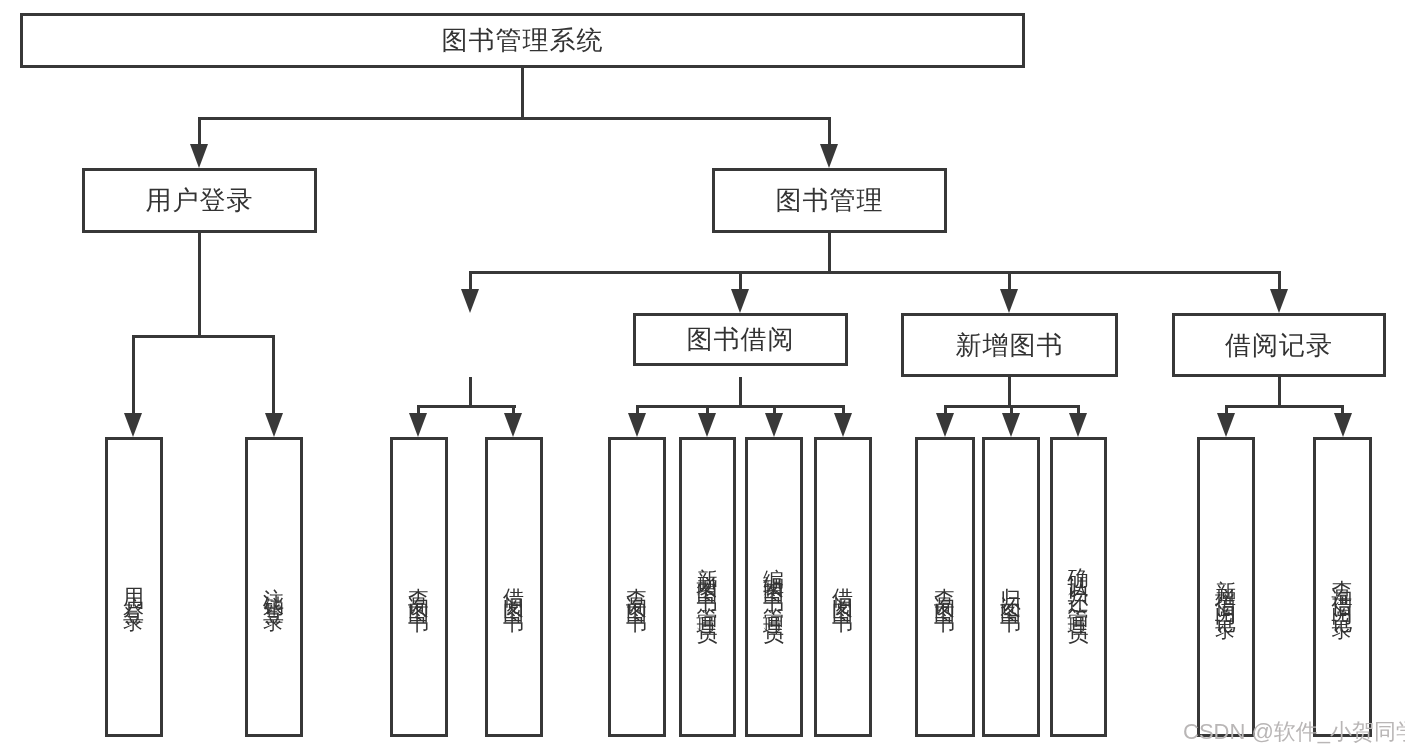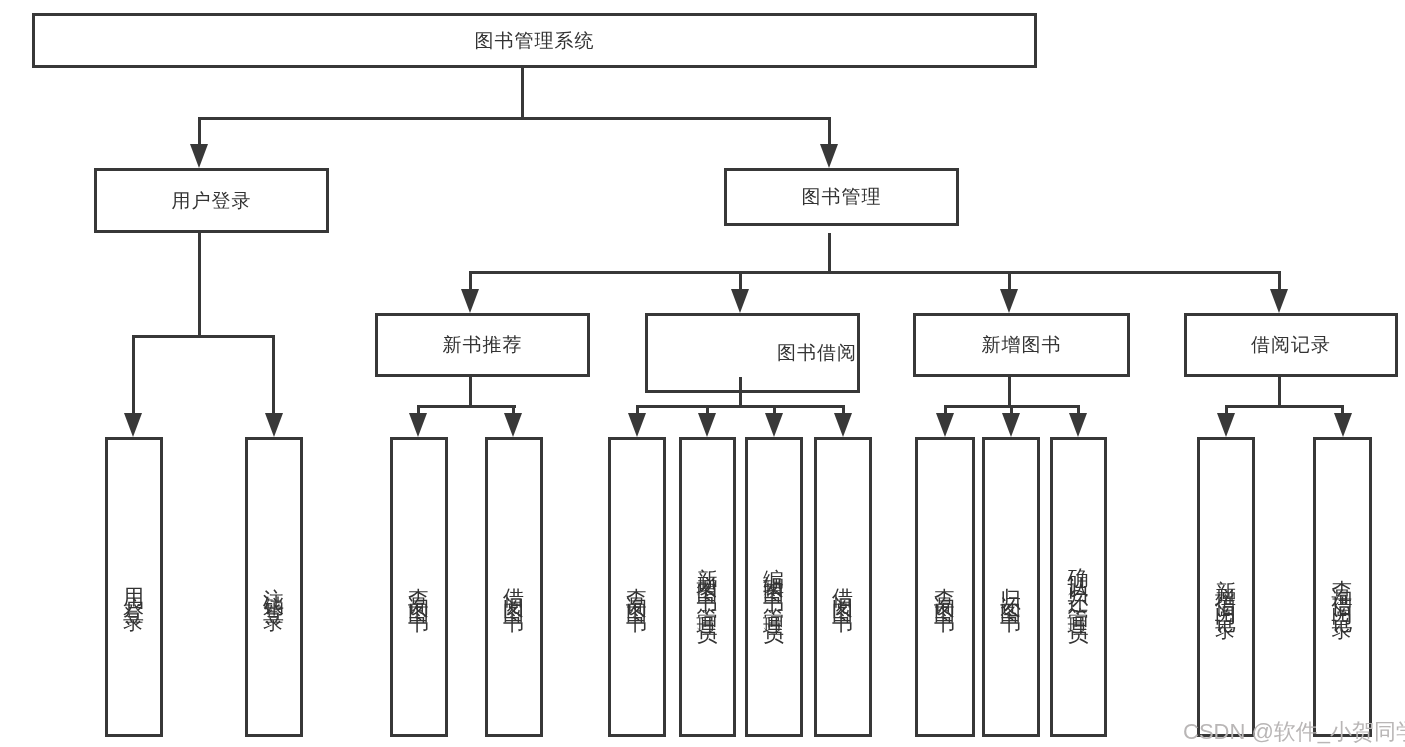--- a/index.html
+++ b/index.html
@@ -17,24 +17,23 @@
     color: #333333;
   }
   .hbox {
     position: absolute;
     box-sizing: border-box;
     border: 3px solid #383838;
     background: #ffffff;
     display: flex;
     align-items: center;
     justify-content: center;
-    font-size: 19px;
+    font-size: 26px;
     letter-spacing: 1px;
     color: #333333;
-    margin-left: 12px;
   }
   .vbox {
     position: absolute;
     box-sizing: border-box;
     border: 3px solid #383838;
     background: #ffffff;
     top: 437px;
     height: 300px;
     display: flex;
     align-items: center;
@@ -89,21 +88,21 @@
   <div class="lv" style="left:521px; top:68px; height:50px;"></div>
   <div class="lh" style="left:198px; top:117px; width:633px;"></div>
   <div class="lv" style="left:198px; top:117px; height:30px;"></div>
   <div class="arrow" style="left:190px; top:144px;"></div>
   <div class="lv" style="left:828px; top:117px; height:30px;"></div>
   <div class="arrow" style="left:820px; top:144px;"></div>
 
   <div class="hbox" style="left:82px; top:168px; width:235px; height:65px;">
     <span>用户登录</span>
   </div>
-  <div class="hbox" style="left:712px; top:168px; width:235px; height:58px;">
+  <div class="hbox" style="left:712px; top:168px; width:235px; height:65px;">
     <span>图书管理</span>
   </div>
 
   <div class="lv" style="left:198px; top:233px; height:105px;"></div>
   <div class="lh" style="left:132px; top:335px; width:143px;"></div>
   <div class="lv" style="left:132px; top:335px; height:80px;"></div>
   <div class="arrow" style="left:124px; top:413px;"></div>
   <div class="lv" style="left:272px; top:335px; height:80px;"></div>
   <div class="arrow" style="left:265px; top:413px;"></div>
 
@@ -111,24 +110,21 @@
   <div class="lh" style="left:469px; top:271px; width:812px;"></div>
   <div class="lv" style="left:469px; top:271px; height:22px;"></div>
   <div class="arrow" style="left:461px; top:289px;"></div>
   <div class="lv" style="left:739px; top:271px; height:22px;"></div>
   <div class="arrow" style="left:731px; top:289px;"></div>
   <div class="lv" style="left:1008px; top:271px; height:22px;"></div>
   <div class="arrow" style="left:1000px; top:289px;"></div>
   <div class="lv" style="left:1278px; top:271px; height:22px;"></div>
   <div class="arrow" style="left:1270px; top:289px;"></div>
 
-  <div class="hbox" style="left:363px; top:313px; width:215px; height:64px;">
-    <span>新书推荐</span>
-  </div>
-  <div class="hbox" style="left:633px; top:313px; width:215px; height:80px;justify-content:flex-end;">
+  <div class="hbox" style="left:633px; top:313px; width:215px; height:53px;">
     <span>图书借阅</span>
   </div>
   <div class="hbox" style="left:901px; top:313px; width:217px; height:64px;">
     <span>新增图书</span>
   </div>
   <div class="hbox" style="left:1172px; top:313px; width:214px; height:64px;">
     <span>借阅记录</span>
   </div>
 
   <div class="lv" style="left:469px; top:377px; height:31px;"></div>

